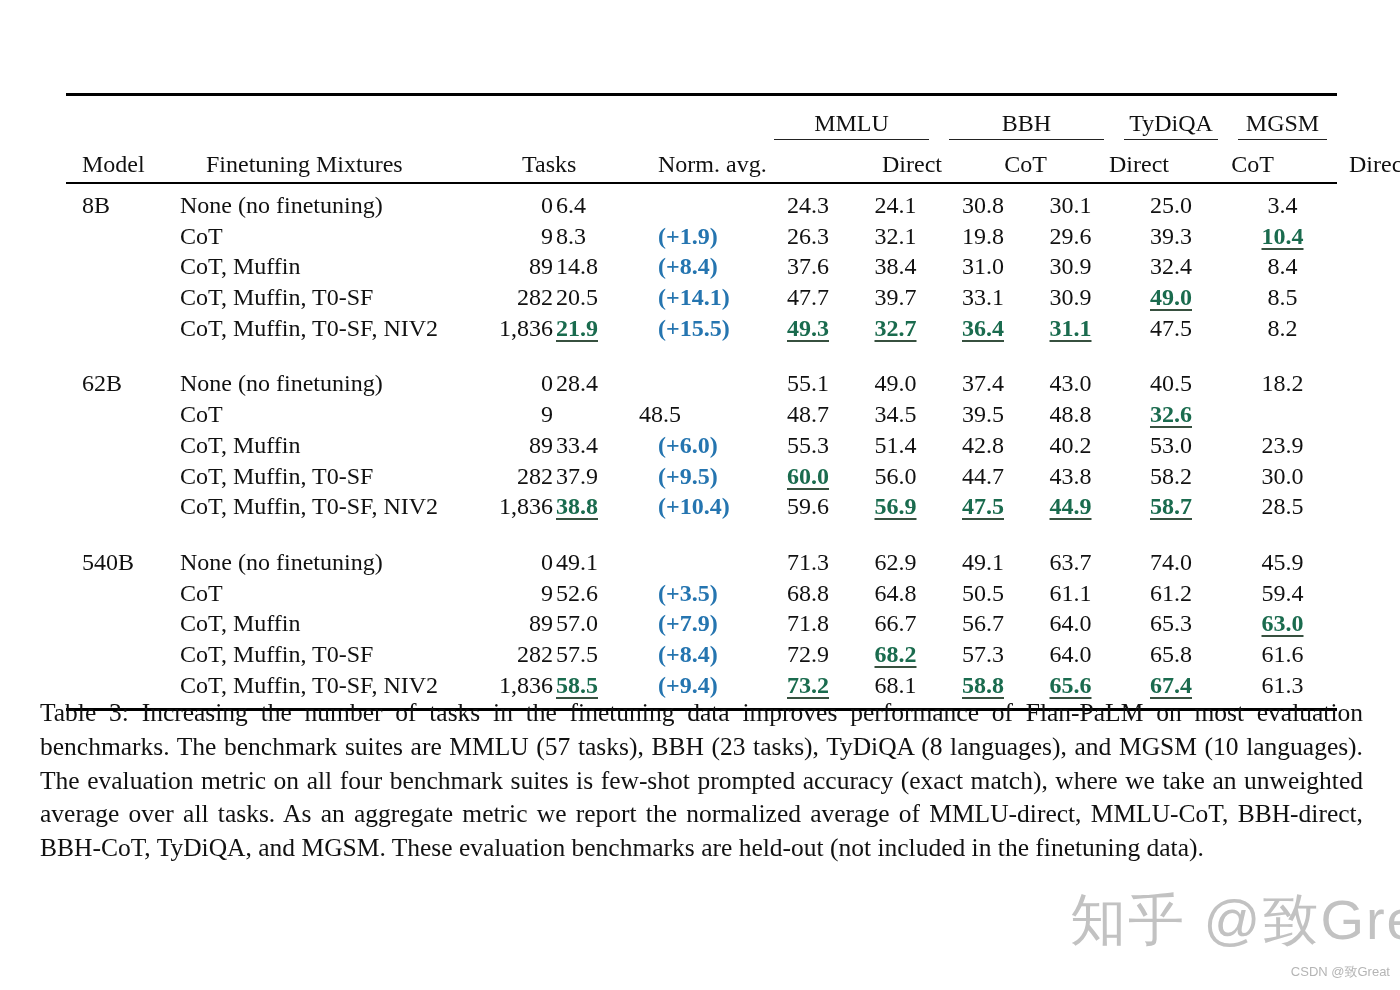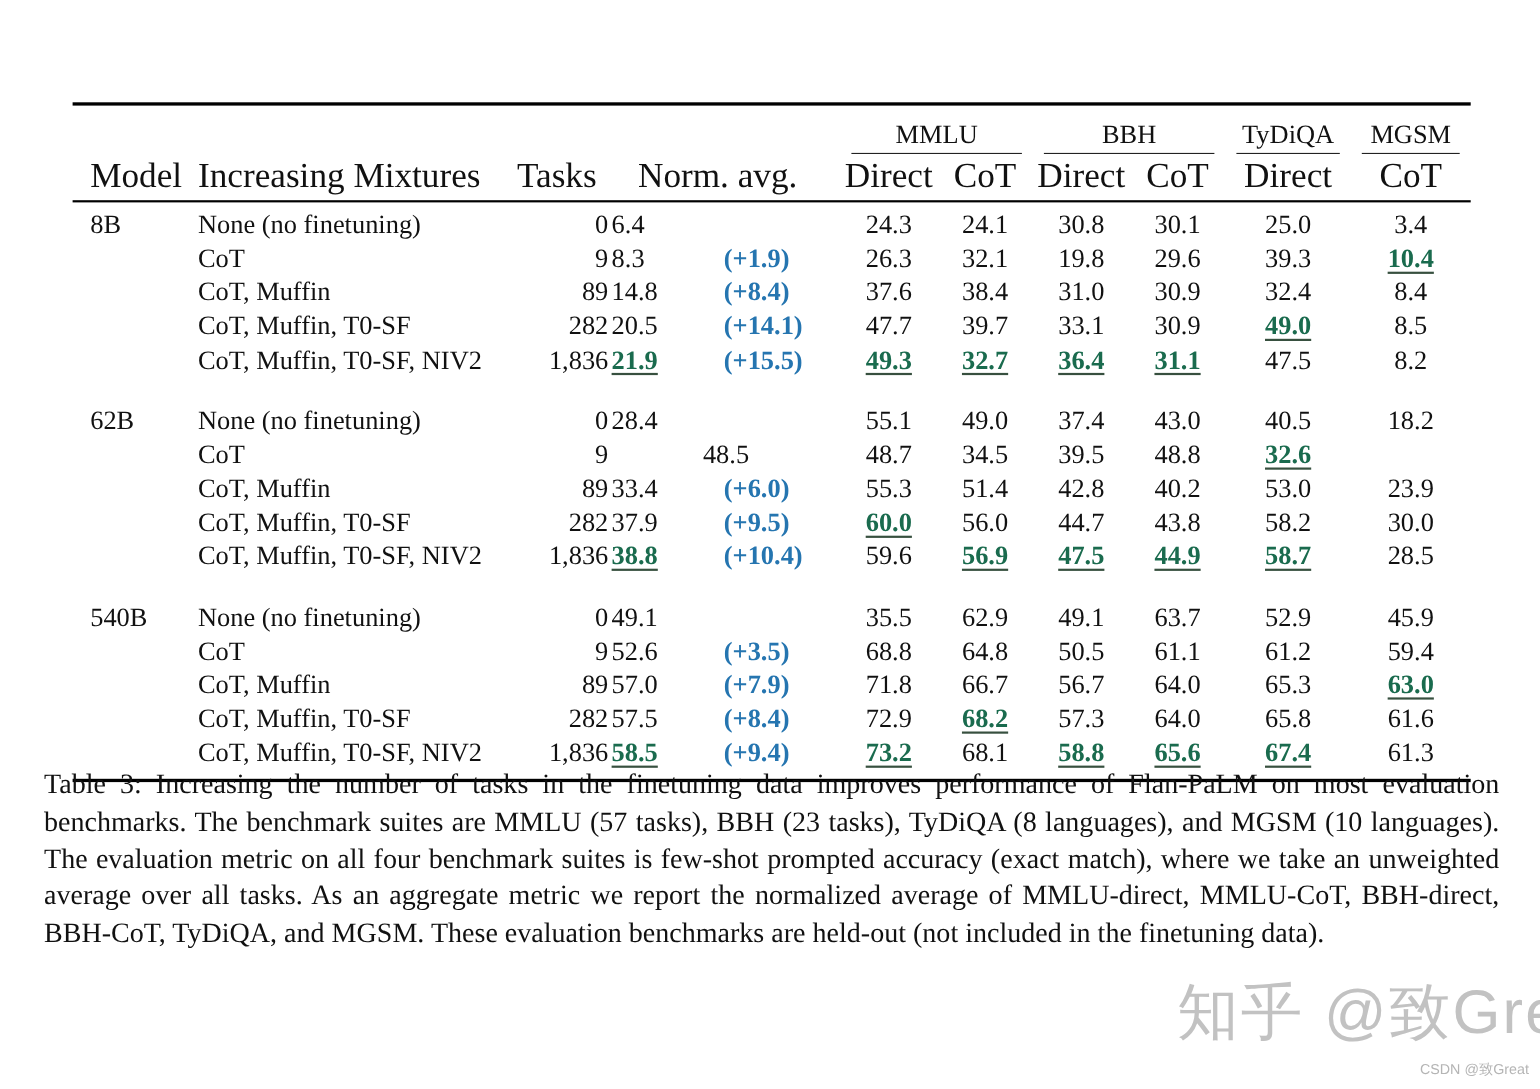--- a/index.html
+++ b/index.html
@@ -39,21 +39,21 @@
   .gcell{
     text-align:center;
     padding-bottom:2px;
     margin:0 10px;
     border-bottom:1.5px solid #222;
   }
   .g-mmlu{grid-column:5 / span 2;}
   .g-bbh{grid-column:7 / span 2;}
   .g-tydiqa{grid-column:9;}
   .g-mgsm{grid-column:10;margin-top:12px;}
-  .hdr-cols{height:42px;font-size:32px;padding-bottom:4px;}
+  .hdr-cols{height:42px;font-size:24px;padding-bottom:4px;gap:26px;}
   .hc{white-space:nowrap;}
   .hc-model{padding-left:16px;}
   .hc-tasks{padding-right:3px;}
   .hc-norm{padding-left:24px;}
   .hc-c{text-align:center;}
   .tbody{padding-top:6px;padding-bottom:8px;font-size:24px;}
   .group{margin-top:25px;}
   .group:first-child{margin-top:0;}
   .row{
     display:grid;
@@ -114,21 +114,21 @@
 
     <div class="hdr-groups grid">
       <div class="gcell g-mmlu">MMLU</div>
       <div class="gcell g-bbh">BBH</div>
       <div class="gcell g-tydiqa">TyDiQA</div>
       <div class="gcell g-mgsm">MGSM</div>
     </div>
 
     <div class="hdr-cols grid">
       <div class="hc hc-model">Model</div>
-      <div class="hc">Increasing Mixtures</div>
+      <div class="hc">Finetuning Mixtures</div>
       <div class="hc hc-tasks">Tasks</div>
       <div class="hc hc-norm">Norm. avg.</div>
       <div class="hc hc-c">Direct</div>
       <div class="hc hc-c">CoT</div>
       <div class="hc hc-c">Direct</div>
       <div class="hc hc-c">CoT</div>
       <div class="hc hc-c">Direct</div>
       <div class="hc hc-c">CoT</div>
     </div>
 
@@ -257,25 +257,25 @@
             <div class="c-val"><span class="best">58.7</span></div>
             <div class="c-val"><span class="">28.5</span></div>
           </div>
         </div>
         <div class="group">
           <div class="row">
             <div class="c-model">540B</div>
             <div class="c-mix">None (no finetuning)</div>
             <div class="c-tasks">0</div>
             <div class="c-norm"><span class="norm-val">49.1</span></div>
-            <div class="c-val"><span class="">35.5</span></div>
+            <div class="c-val"><span class="">71.3</span></div>
             <div class="c-val"><span class="">62.9</span></div>
             <div class="c-val"><span class="">49.1</span></div>
             <div class="c-val"><span class="">63.7</span></div>
-            <div class="c-val"><span class="">52.9</span></div>
+            <div class="c-val"><span class="">74.0</span></div>
             <div class="c-val"><span class="">45.9</span></div>
           </div>
           <div class="row">
             <div class="c-model"></div>
             <div class="c-mix">CoT</div>
             <div class="c-tasks">9</div>
             <div class="c-norm"><span class="norm-val">52.6</span><span class="delta">(+3.5)</span></div>
             <div class="c-val"><span class="">68.8</span></div>
             <div class="c-val"><span class="">64.8</span></div>
             <div class="c-val"><span class="">50.5</span></div>

